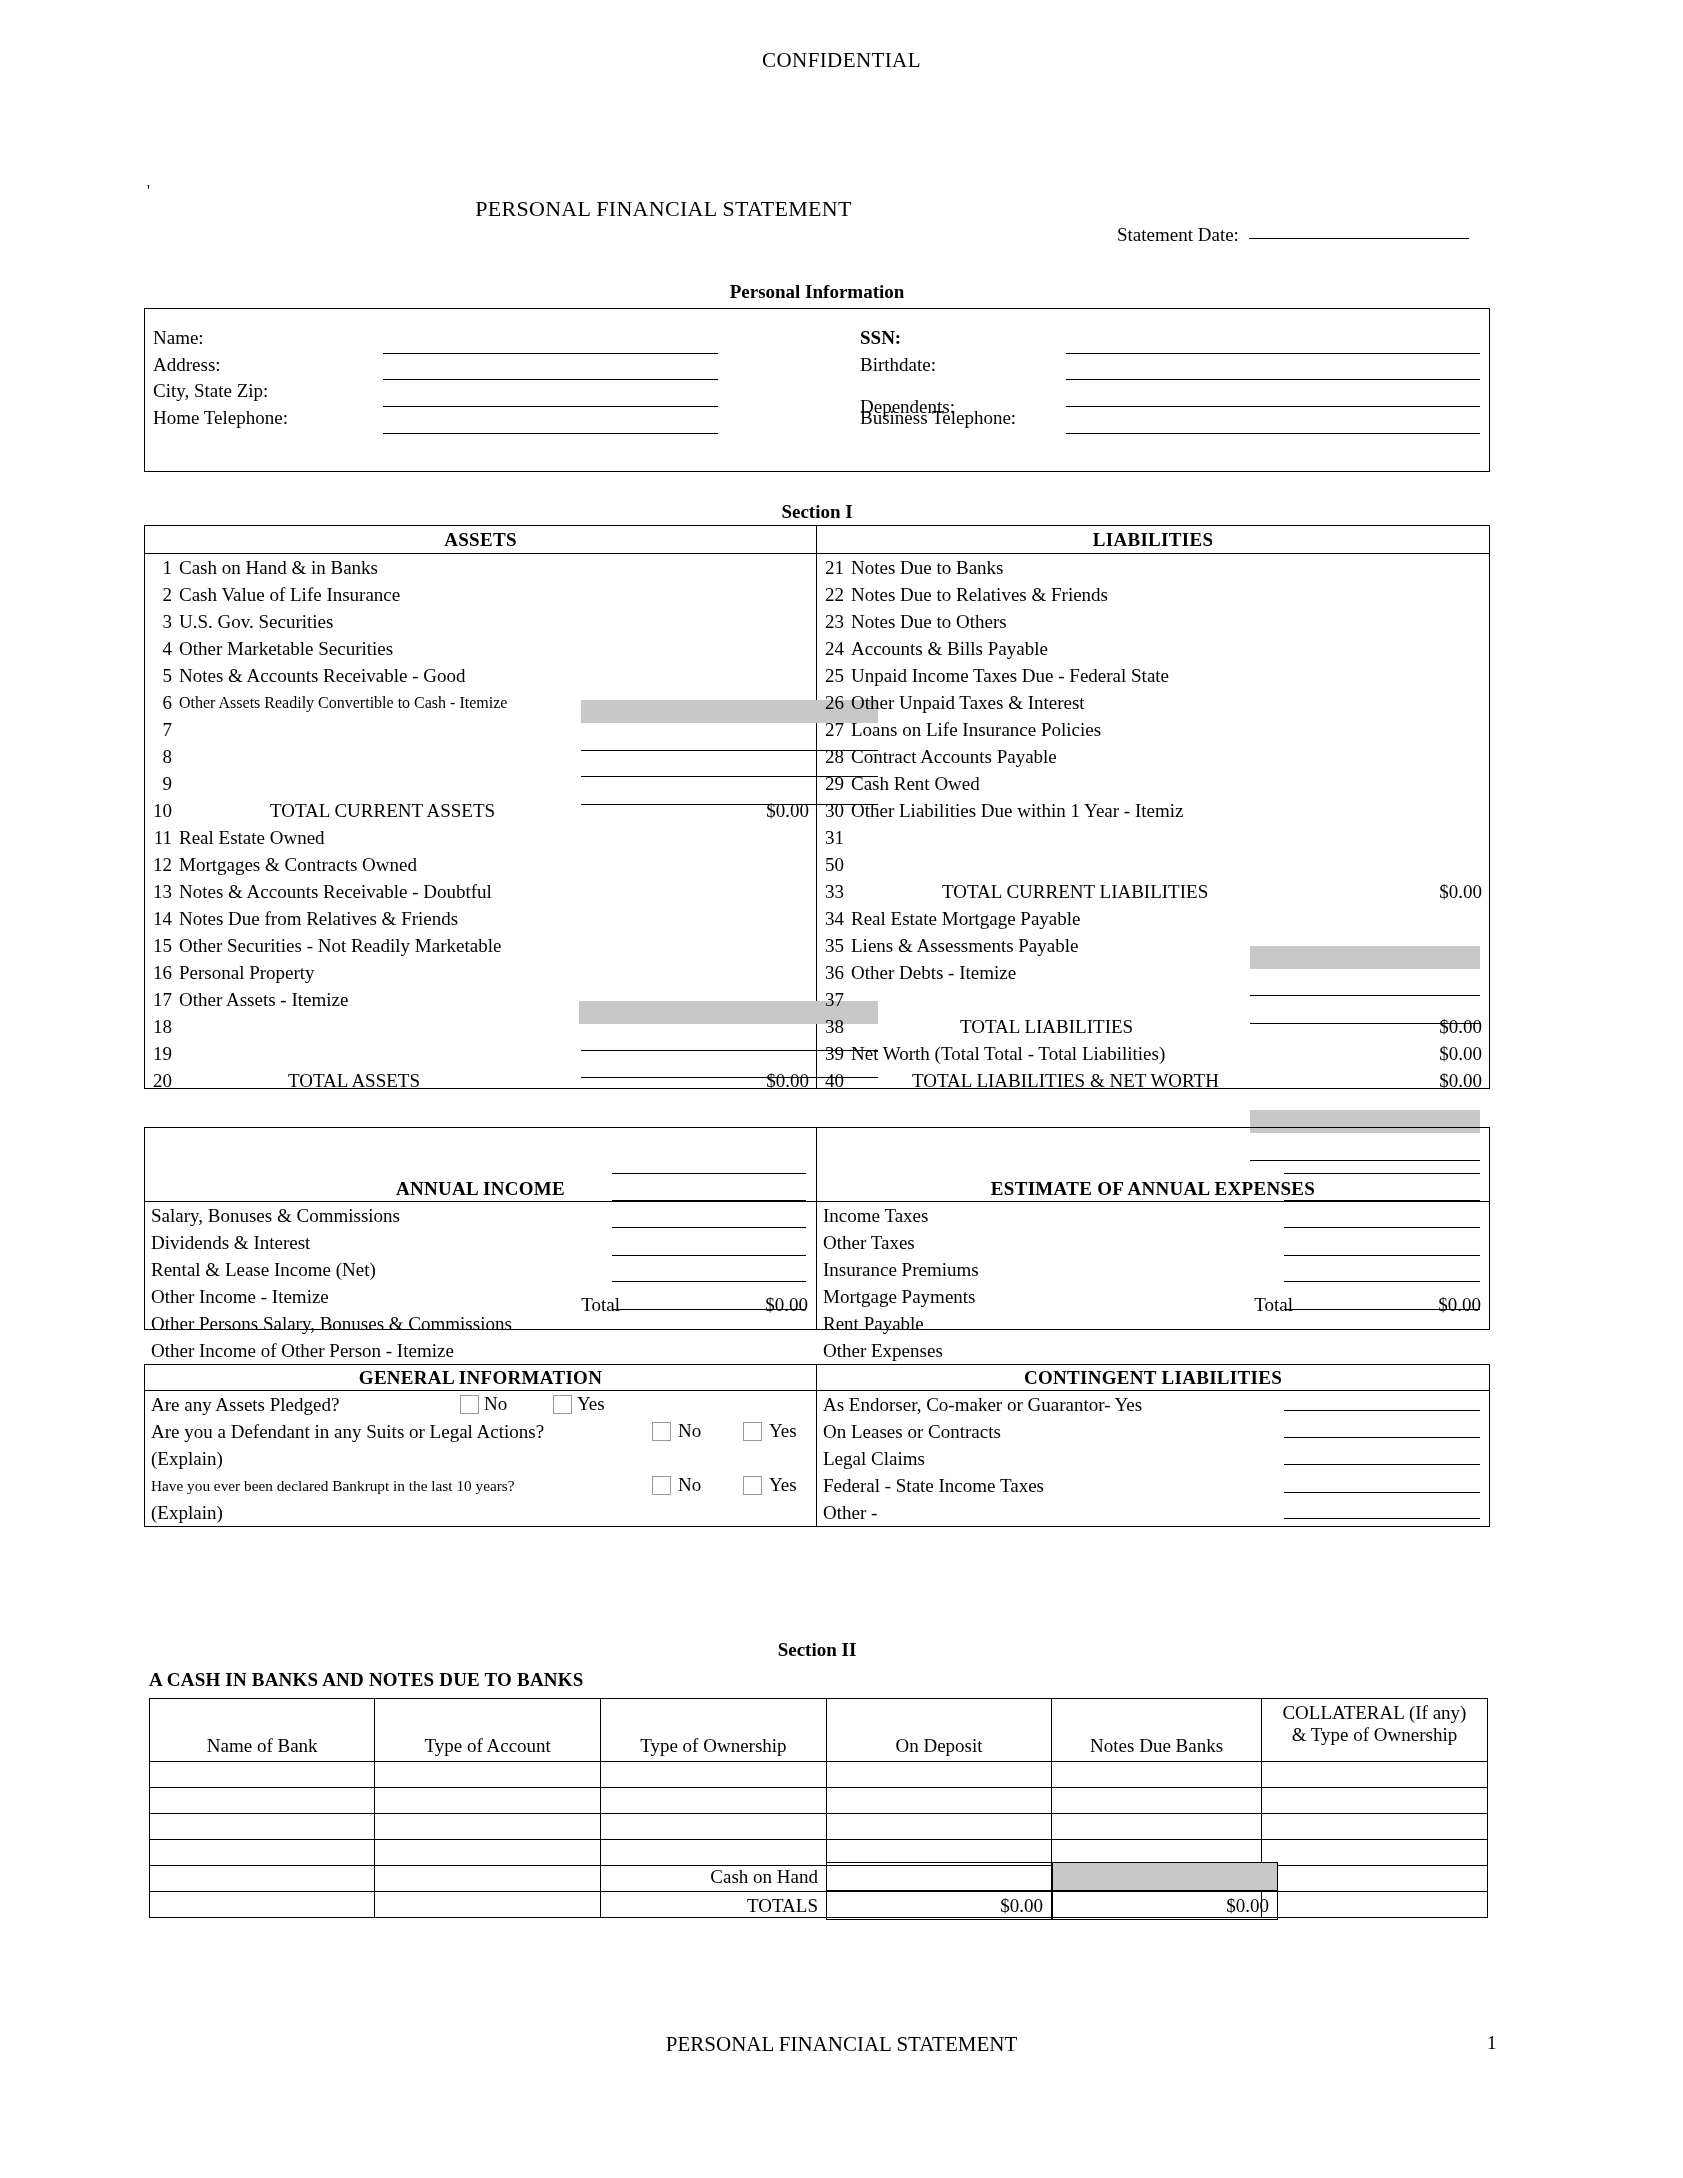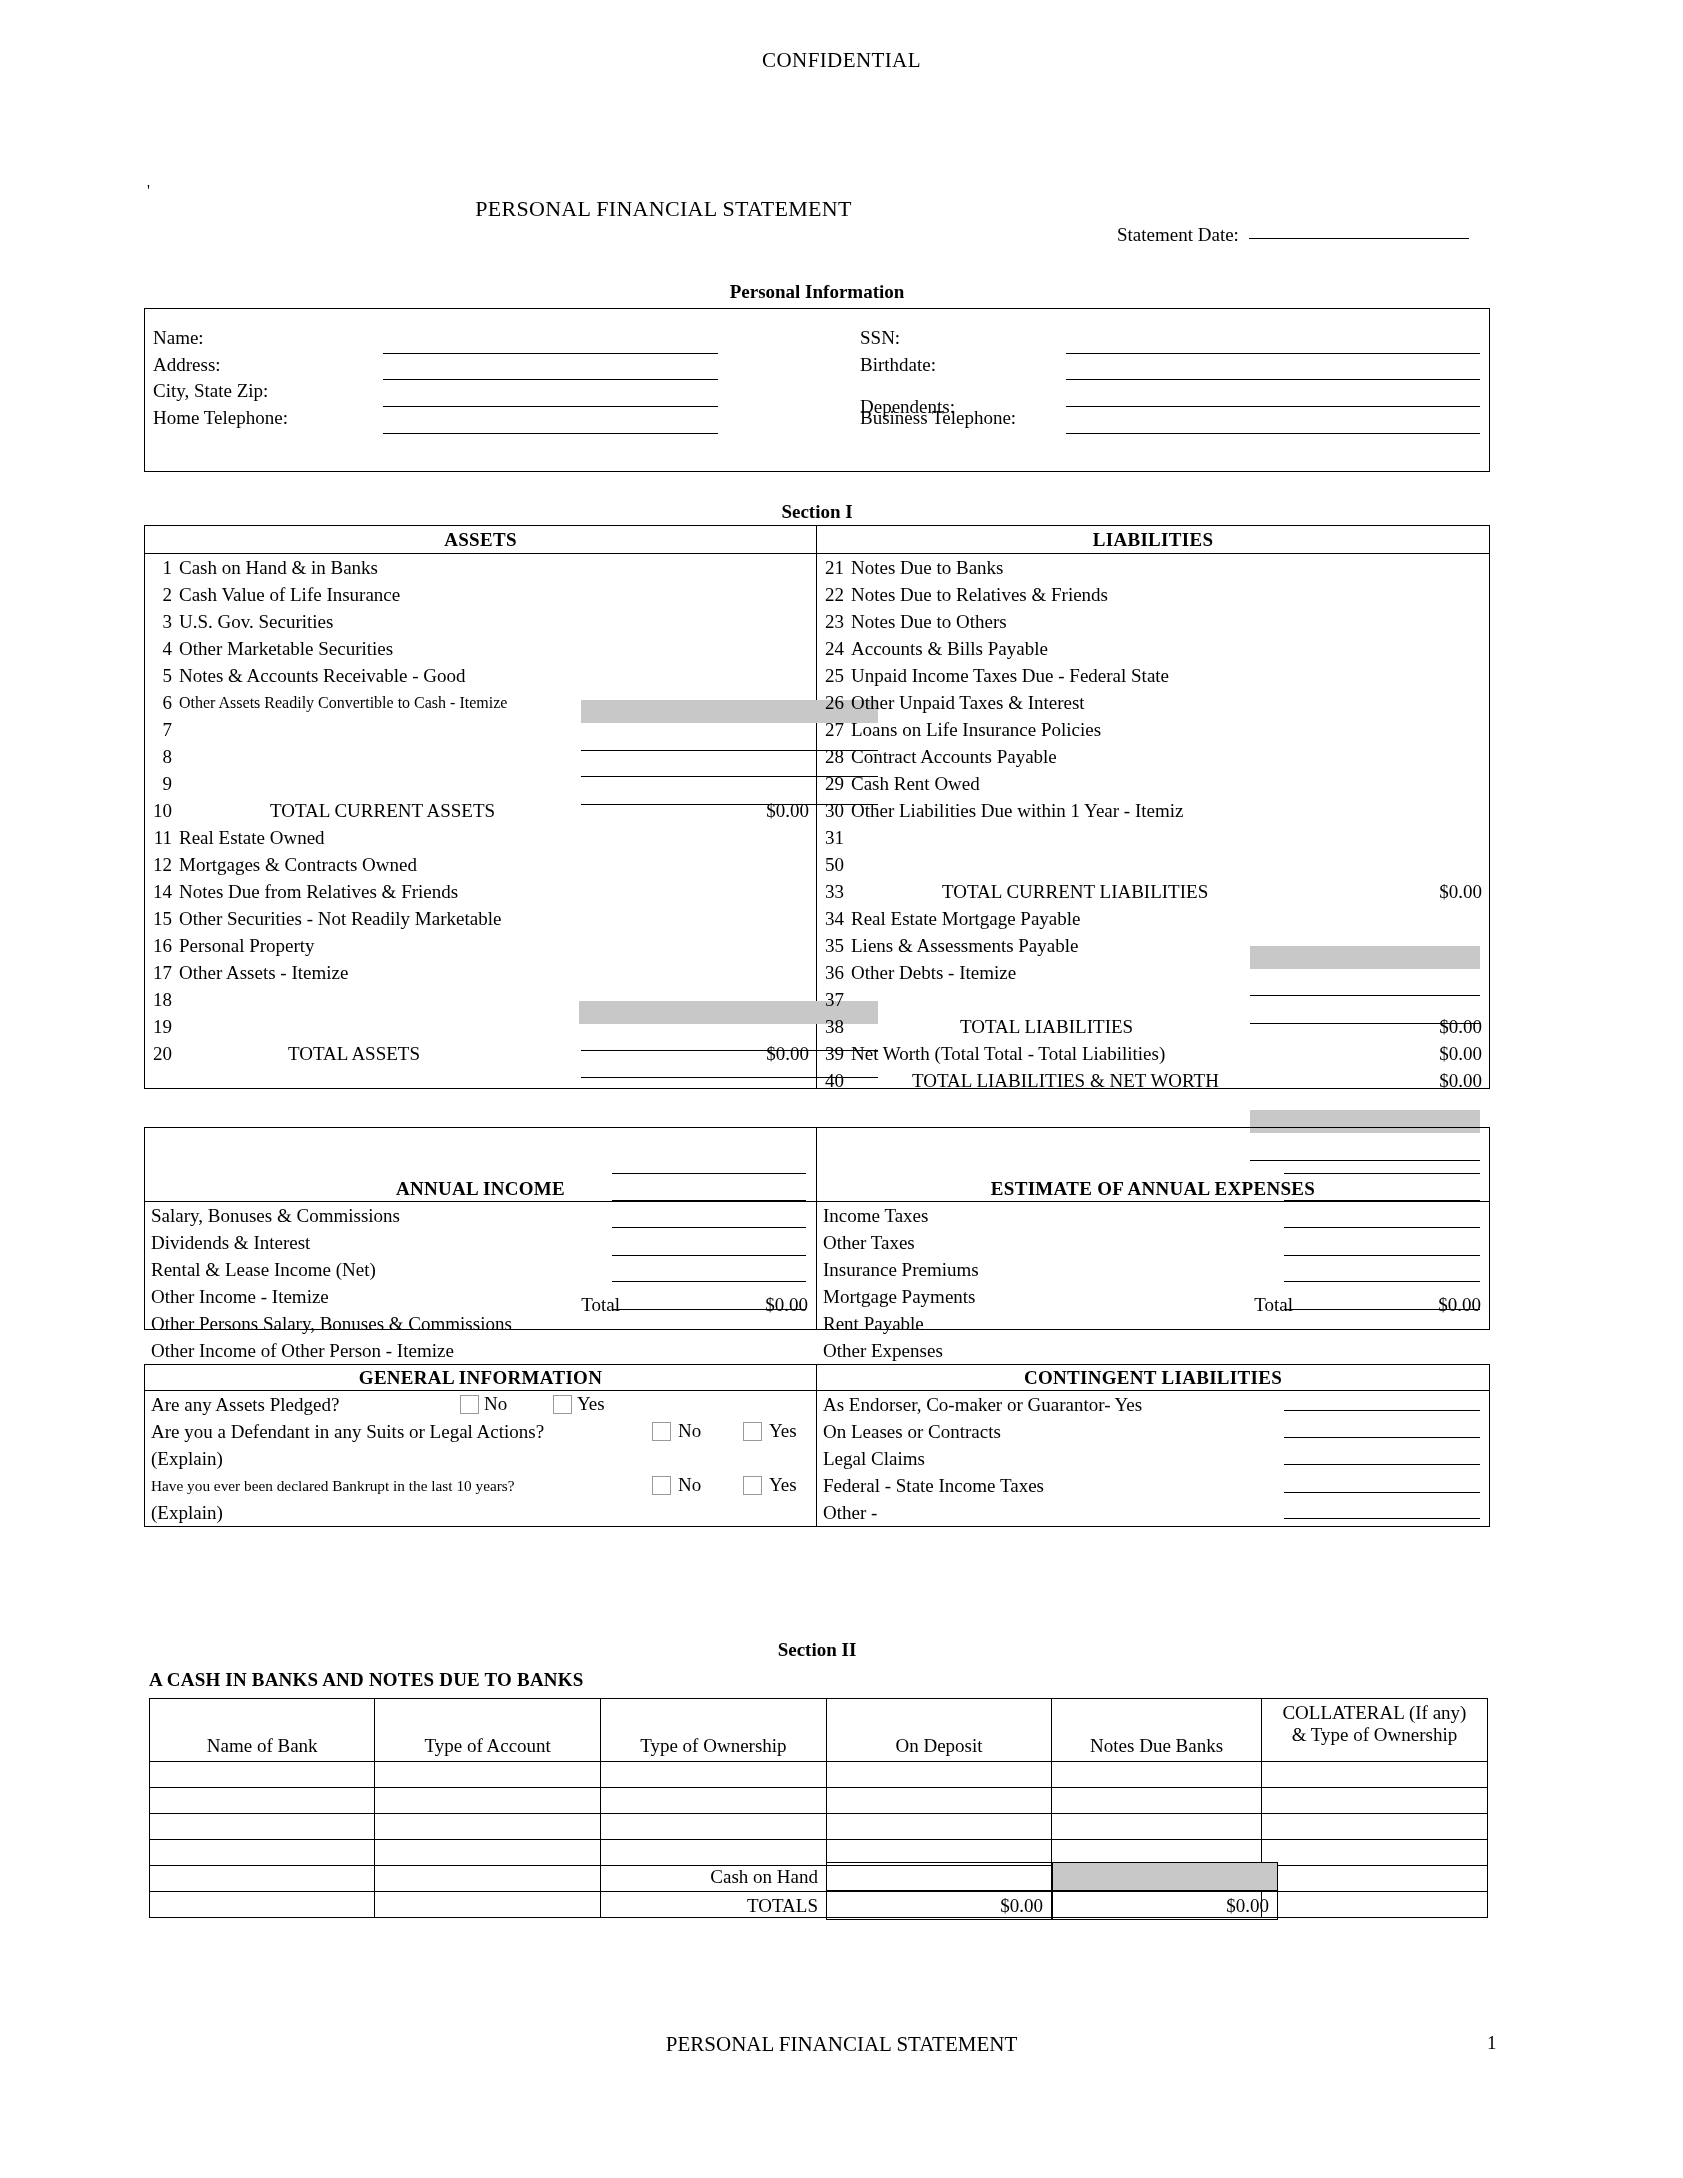--- a/index.html
+++ b/index.html
@@ -326,21 +326,21 @@
       <div class="pi-label" style="left:8px; top:18px;">Name:</div>
       <div class="pi-label" style="left:8px; top:45px;">Address:</div>
       <div class="pi-label" style="left:8px; top:71px;">City, State Zip:</div>
       <div class="pi-label" style="left:8px; top:98px;">Home Telephone:</div>
 
       <div class="pi-rule" style="left:238px; top:44px;  width:335px;"></div>
       <div class="pi-rule" style="left:238px; top:70px;  width:335px;"></div>
       <div class="pi-rule" style="left:238px; top:97px;  width:335px;"></div>
       <div class="pi-rule" style="left:238px; top:124px; width:335px;"></div>
 
-      <div class="pi-label" style="left:715px; top:18px;">SSN:</div>
+      <div class="pi-label" style="left:715px; top:18px;font-weight:bold;">SSN:</div>
       <div class="pi-label" style="left:715px; top:45px;">Birthdate:</div>
       <div class="pi-label" style="left:715px; top:87px;">Dependents:</div>
       <div class="pi-label" style="left:715px; top:98px;">Business Telephone:</div>
 
       <div class="pi-rule" style="left:921px; top:44px;  width:414px;"></div>
       <div class="pi-rule" style="left:921px; top:70px;  width:414px;"></div>
       <div class="pi-rule" style="left:921px; top:97px;  width:414px;"></div>
       <div class="pi-rule" style="left:921px; top:124px; width:414px;"></div>
     </div>
   </div>
@@ -392,20 +392,24 @@
             <span class="al-text indent2">TOTAL CURRENT ASSETS</span>
             <span class="al-amt">$0.00</span>
           </div>
           <div class="al-row">
             <span class="al-num">11</span>
             <span class="al-text">Real Estate Owned</span>
           </div>
           <div class="al-row">
             <span class="al-num">12</span>
             <span class="al-text">Mortgages &amp; Contracts Owned</span>
+          </div>
+          <div class="al-row">
+            <span class="al-num">13</span>
+            <span class="al-text">Notes &amp; Accounts Receivable - Doubtful</span>
           </div>
           <div class="al-row">
             <span class="al-num">14</span>
             <span class="al-text">Notes Due from Relatives &amp; Friends</span>
           </div>
           <div class="al-row">
             <span class="al-num">15</span>
             <span class="al-text">Other Securities - Not Readily Marketable</span>
           </div>
           <div class="al-row">

